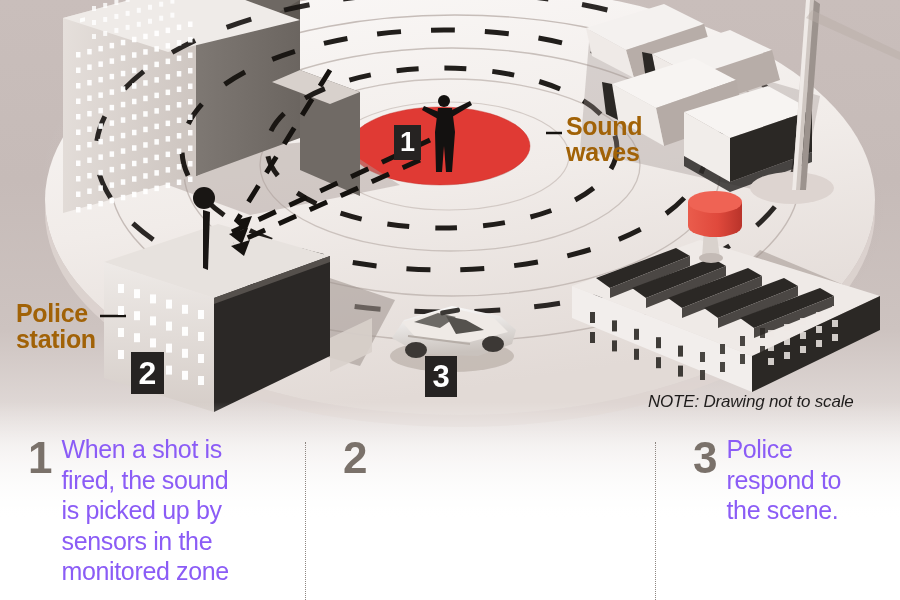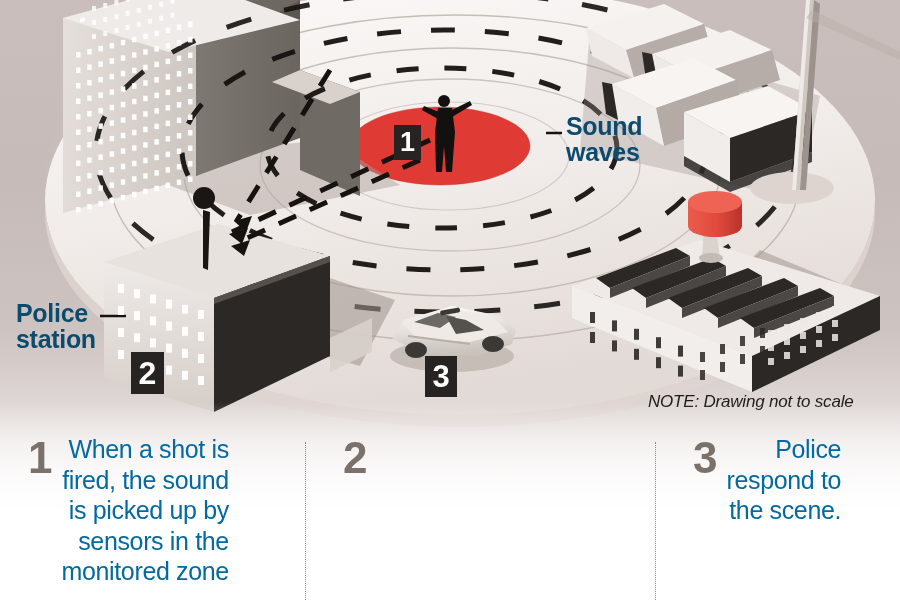--- a/index.html
+++ b/index.html
@@ -21,21 +21,21 @@
     position:absolute;left:0;top:402px;width:900px;height:198px;
     background:linear-gradient(to bottom, rgba(255,255,255,0) 0%, rgba(255,255,255,0.55) 22%, #ffffff 58%, #ffffff 100%);
   }
 
   
   #art{position:absolute;left:0;top:0;width:900px;height:600px;}
 
   
   .art-label{
     position:absolute;
-    color:#0c4a6e;
+    color:#a16207;
     font-weight:bold;
     font-family:"Liberation Sans", sans-serif;
     line-height:1.05;
     letter-spacing:-0.3px;
     white-space:pre;
   }
   #label-sound{ left:566px; top:113px; font-size:25px; }
   #label-police{ left:16px; top:300px; font-size:25px; }
 
   #note{
@@ -71,26 +71,25 @@
   }
   .cap.c1{ width:305px; padding-left:28px; }
   .cap.c2{ width:350px; padding-left:38px; }
   .cap.c3{ width:245px; padding-left:38px; }
   .cap-num{
     font-size:44px;font-weight:bold;color:#7a716a;
     line-height:0.9;margin-right:9px;margin-top:6px;
     font-family:"Liberation Sans", sans-serif;
   }
   .cap-text{
-    font-size:25px;color:#0369a1;line-height:1.22;
+    font-size:25px;color:#8b5cf6;line-height:1.22;
     font-family:"Liberation Sans", sans-serif;
     letter-spacing:-0.35px;
     margin-top:2px;
     white-space:pre-line;
-    text-align:right;
   }
   .divider{
     position:absolute;top:10px;width:0;height:160px;
     border-left:1px dotted #8e8782;
   }
   #div-1{ left:305px; }
   #div-2{ left:655px; }
 </style>
 </head>
 <body>

